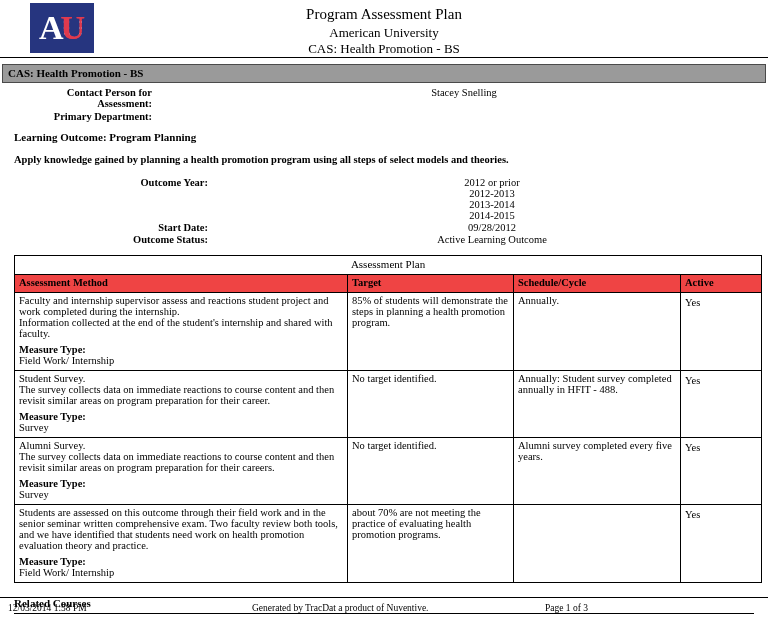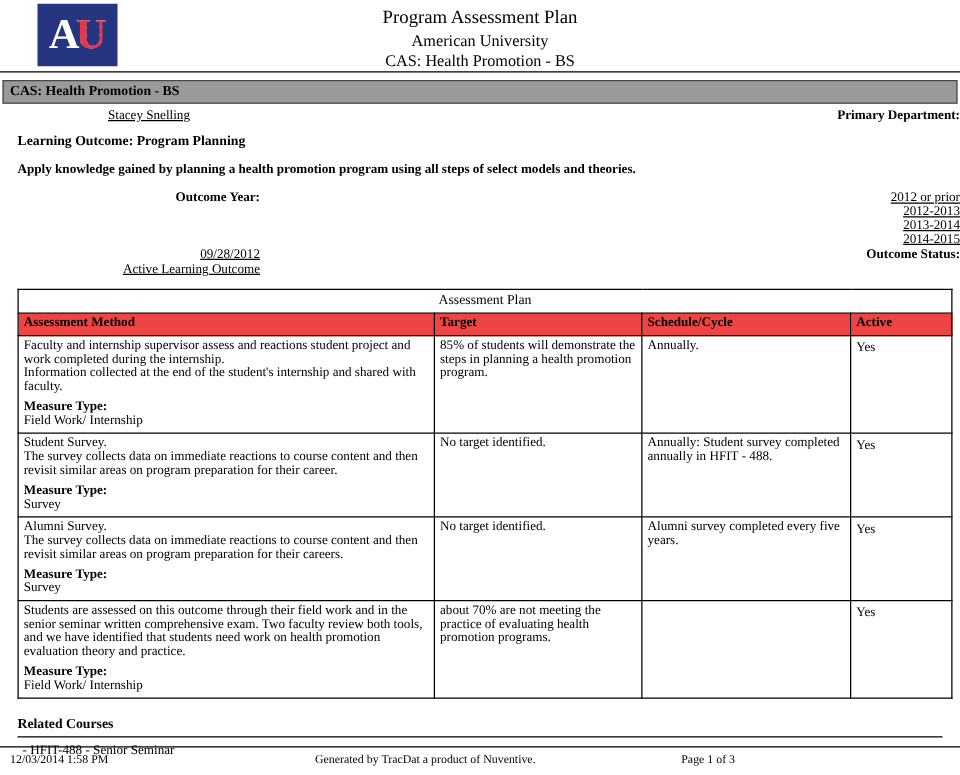--- a/index.html
+++ b/index.html
@@ -24,21 +24,21 @@
   .section-bar { margin:6px 2px 4px 2px; background:#9a9a9a; border:1px solid #4a4a4a;
                  padding:2px 5px 3px; font-weight:bold; font-size:11px; }
 
   
   .info-grid { display:grid; grid-template-columns:152px 1fr; column-gap:8px;
                font-size:10.5px; margin-top:4px; row-gap:2px; }
   .outcome-grid { display:grid; grid-template-columns:208px 1fr; column-gap:8px;
                   font-size:10.5px; margin-top:12px; row-gap:1px; }
   .lbl { font-weight:bold; text-align:right; }
   .pre { white-space:pre-line; }
-  .val { text-align:right;text-decoration:underline; }
+  .val { text-align:center; }
 
   .lo-heading { margin:9px 0 0 14px; font-weight:bold; font-size:11px; }
   .lo-desc { margin:11px 14px 0 14px; font-size:10.5px;font-weight:bold; }
 
   
   .atable { width:747px; margin:10px 0 0 14px; border-collapse:collapse;
             border:1.5px solid #000; font-size:10.5px; table-layout:fixed; }
   .atable th, .atable td { border:1px solid #000; padding:2px 4px 4px; vertical-align:top; text-align:left; }
   .tcaption { text-align:center !important; font-weight:normal; font-size:11px; padding:2px; }
   .colhead th { background:#ef4444; font-weight:bold; }
@@ -72,35 +72,38 @@
     <div class="header-center">
       <div class="title">Program Assessment Plan</div>
       <div class="sub">American University</div>
       <div class="sub">CAS: Health Promotion - BS</div>
     </div>
   </div>
 
   <div class="section-bar">CAS: Health Promotion - BS</div>
 
   <div class="info-grid">
+    <div class="lbl pre">Contact Person for
+Assessment:</div>
     <div class="val">Stacey Snelling</div>
     <div class="lbl">Primary Department:</div>
   </div>
 
   <div class="lo-heading">Learning Outcome: Program Planning</div>
   <div class="lo-desc">Apply knowledge gained by planning a health promotion program using all steps of select models and theories.</div>
 
   <div class="outcome-grid">
     <div class="lbl">Outcome Year:</div>
     <div class="val">
       <div>2012 or prior</div>
       <div>2012-2013</div>
       <div>2013-2014</div>
       <div>2014-2015</div>
     </div>
+    <div class="lbl">Start Date:</div>
     <div class="val">09/28/2012</div>
     <div class="lbl">Outcome Status:</div>
     <div class="val">Active Learning Outcome</div>
   </div>
 
   <table class="atable">
     <colgroup>
       <col style="width:333px">
         <col style="width:166px">
         <col style="width:167px">

